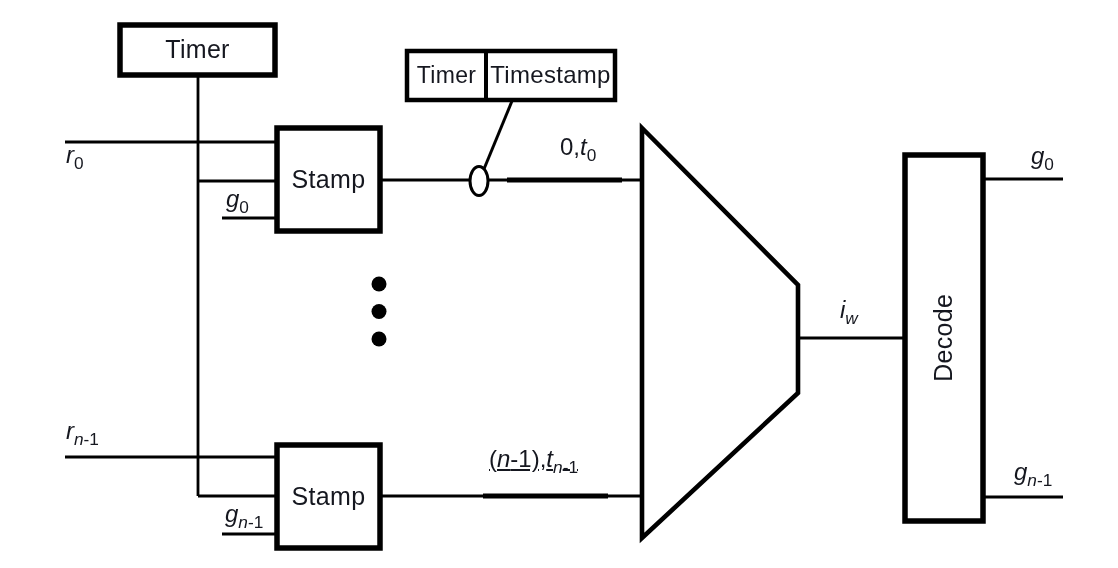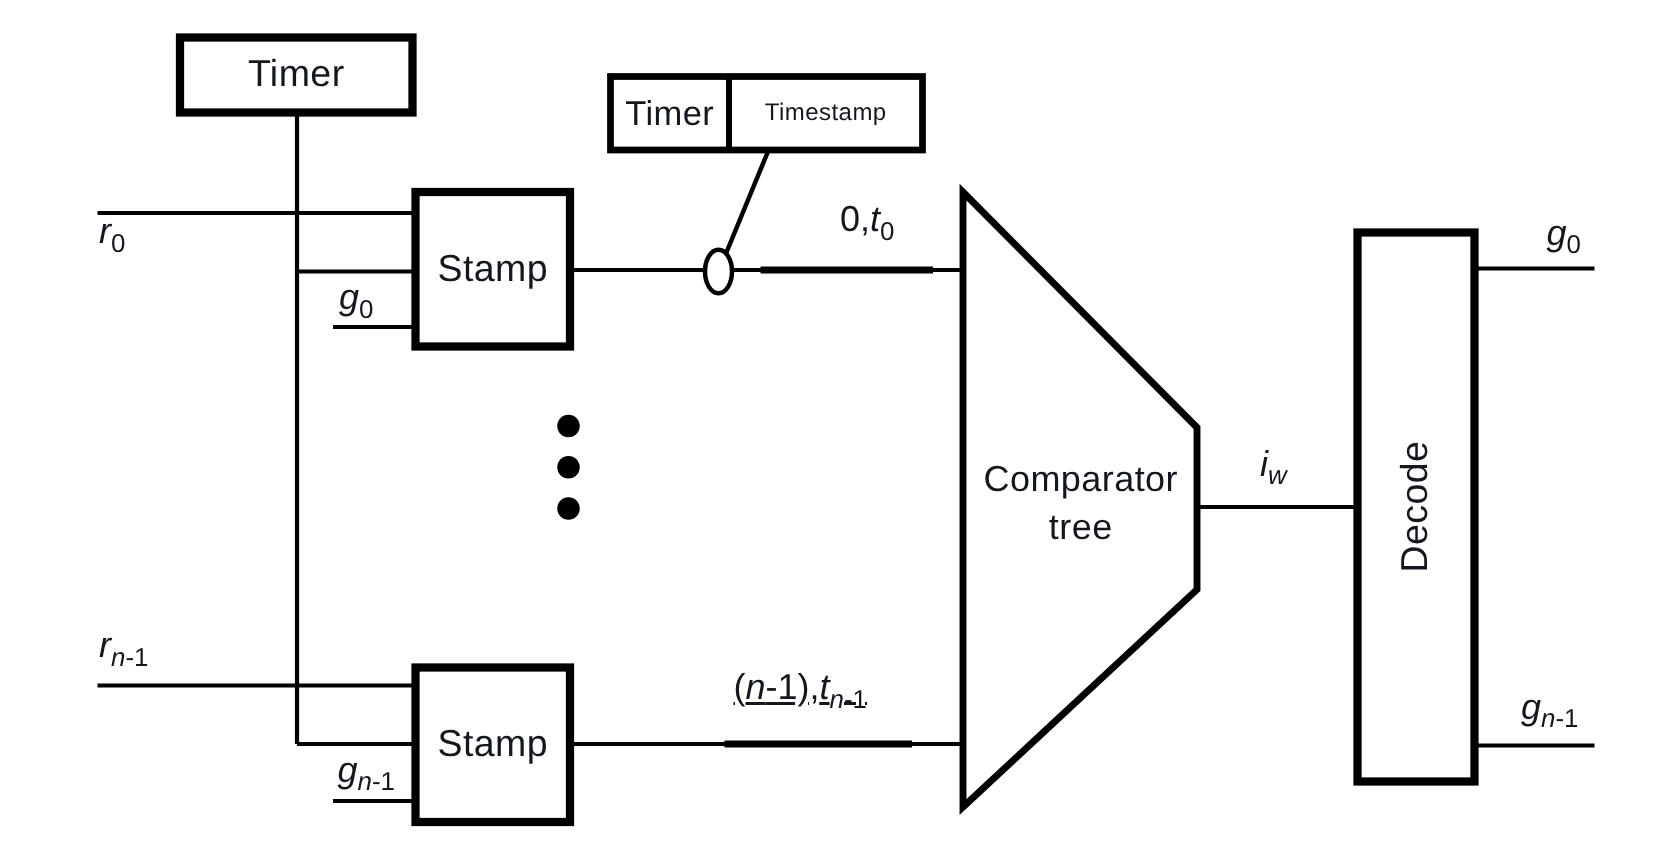--- a/index.html
+++ b/index.html
@@ -66,21 +66,21 @@
     justify-content: center;
     text-align: center;
     font-size: 25px;
     line-height: 1.1;
     letter-spacing: 0.3px;
   }
   .lbl-timer        { left: 120px; top: 25px;  width: 155px; height: 50px; }
   .lbl-stamp-top    { left: 277px; top: 128px; width: 103px; height: 103px; }
   .lbl-stamp-bottom { left: 277px; top: 445px; width: 103px; height: 103px; }
   .lbl-index        { left: 407px; top: 51px;  width: 79px;  height: 49px; font-size: 23px; }
-  .lbl-timestamp    { left: 486px; top: 51px;  width: 129px; height: 49px; font-size: 16px; }
+  .lbl-timestamp    { left: 486px; top: 51px;  width: 129px; height: 49px; font-size: 24px; }
   .lbl-comparator   { left: 642px; top: 303px; width: 157px; height: 66px; line-height: 32px; font-size: 24px; }
   .lbl-decode       { left: 905px; top: 155px; width: 78px;  height: 366px; }
   .lbl-decode .rot {
     transform: rotate(-90deg);
     white-space: nowrap;
   }
   .sig {
     position: absolute;
     font-size: 24px;
     line-height: 1.05;
@@ -140,26 +140,20 @@
         <circle cx="379" cy="311.5" r="7.5" class="dot"></circle>
         <circle cx="379" cy="339" r="7.5" class="dot"></circle>
       </g>
   </svg>
 
   <div class="block-label lbl-timer">Timer</div>
   <div class="block-label lbl-stamp-top">Stamp</div>
   <div class="block-label lbl-stamp-bottom">Stamp</div>
   <div class="block-label lbl-index">Timer</div>
   <div class="block-label lbl-timestamp">Timestamp</div>
-  <div class="block-label lbl-comparator">
-    <div>
-      <div>Comparator</div>
-      <div>tree</div>
-    </div>
-  </div>
   <div class="block-label lbl-decode">
     <span class="rot">Decode</span>
   </div>
 
   <span class="sig sig-r0"><i>r</i><sub>0</sub></span>
   <span class="sig sig-g0-in"><i>g</i><sub>0</sub></span>
   <span class="sig sig-t0">0,<i>t</i><sub>0</sub></span>
   <span class="sig sig-rn1"><i>r</i><sub><i>n</i>-1</sub></span>
   <span class="sig sig-gn1-in"><i>g</i><sub><i>n</i>-1</sub></span>
   <span class="sig sig-tn1">(<i>n</i>-1),<i>t</i><sub><i>n</i>-1</sub></span>

